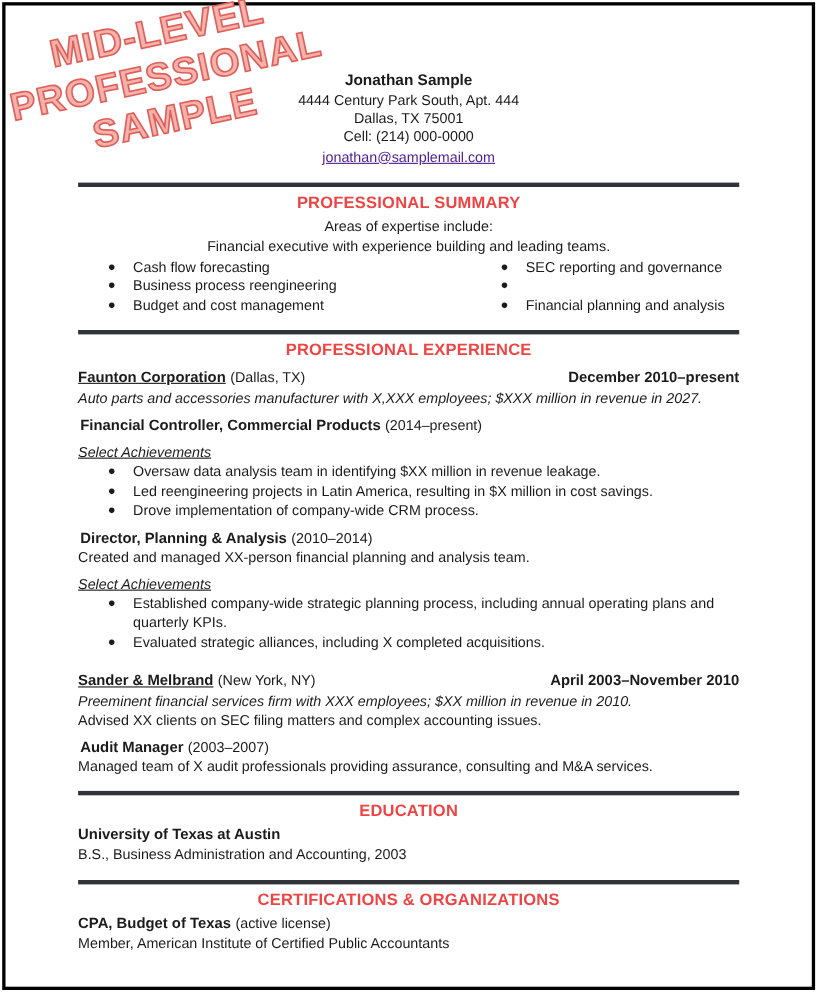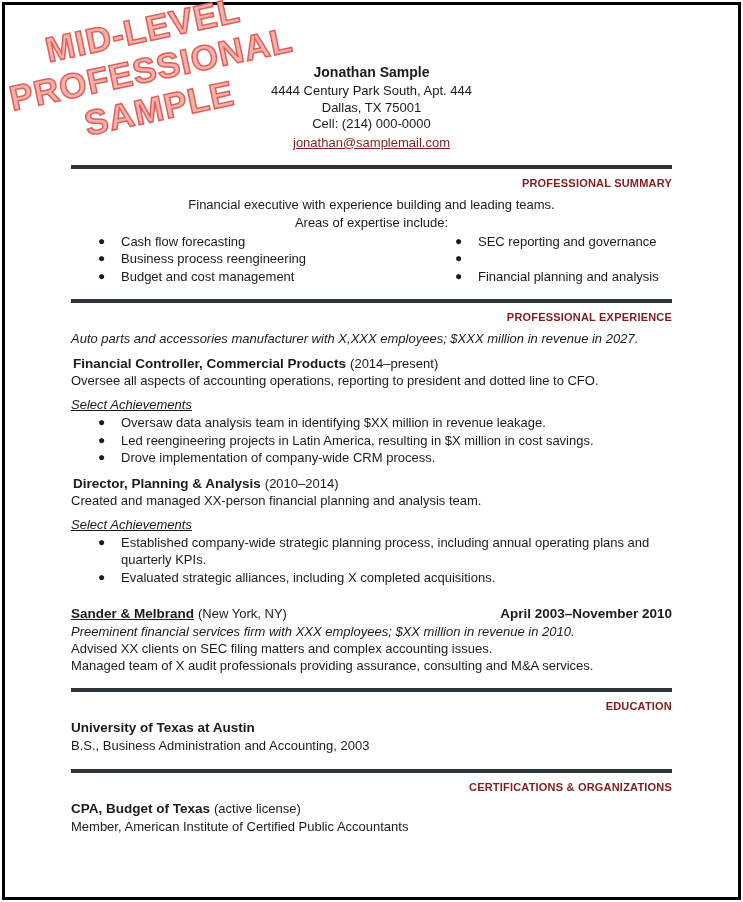--- a/index.html
+++ b/index.html
@@ -20,27 +20,27 @@
     transform:rotate(-12deg);transform-origin:center;
     text-align:center;z-index:1;pointer-events:none;
     font-weight:700;font-size:35px;line-height:40px;letter-spacing:1px;
     color:#f5b2ac;-webkit-text-stroke:1.5px #de6059;
   }
 
   
   .hdr{text-align:center;position:relative;z-index:2;}
   .hdr .name{font-size:14px;font-weight:700;line-height:18px;margin-bottom:2px;}
   .hdr .line{font-size:13px;line-height:16.5px;}
-  .hdr a{color:#7f1d1d;text-decoration:underline;font-size:13px;line-height:17px;display:inline-block;margin-top:1px;}
+  .hdr a{color:#4c1d95;text-decoration:underline;font-size:13px;line-height:17px;display:inline-block;margin-top:1px;}
 
   
   .rule{height:4px;background:#303338;margin-top:14px;}
   h2{
-    margin:5px 0 3px 0;text-align:right;font-size:11px;line-height:19px;
-    color:#7f1d1d;letter-spacing:0.2px;font-weight:700;
+    margin:5px 0 3px 0;text-align:center;font-size:15px;line-height:19px;
+    color:#ef4444;letter-spacing:0.2px;font-weight:700;
   }
   .centered{text-align:center;font-size:13px;line-height:18px;margin:0;}
 
   
   .two-col{display:flex;margin-top:1px;}
   .col-left{width:357px;flex:0 0 357px;}
   .col-right{flex:1;}
   ul.blist{list-style:none;margin:0;padding:0;}
   ul.blist li{display:flex;font-size:13px;line-height:17.5px;}
   ul.blist .b{flex:0 0 23px;margin-left:27px;font-size:12px;}
@@ -80,22 +80,22 @@
     <div class="hdr">
       <div class="name">Jonathan Sample</div>
       <div class="line">4444 Century Park South, Apt. 444</div>
       <div class="line">Dallas, TX 75001</div>
       <div class="line">Cell: (214) 000-0000</div>
       <a href="#">jonathan@samplemail.com</a>
     </div>
 
     <div class="rule"></div>
     <h2>PROFESSIONAL SUMMARY</h2>
+    <p class="centered">Areas of expertise include:</p>
     <p class="centered">Financial executive with experience building and leading teams.</p>
-    <p class="centered">Areas of expertise include:</p>
     <div class="two-col">
       <div class="col-left">
         <ul class="blist">
           <li>
               <span class="b">●</span>
               <span class="t">Cash flow forecasting</span>
             </li>
           <li>
               <span class="b">●</span>
               <span class="t">Business process reengineering</span>
@@ -119,26 +119,31 @@
               <span class="b">●</span>
               <span class="t">Financial planning and analysis</span>
             </li>
         </ul>
       </div>
     </div>
 
     <div class="rule"></div>
     <h2>PROFESSIONAL EXPERIENCE</h2>
 
+    <div class="co-head">
+      <span>
+        <span class="co-name">Faunton Corporation</span><span class="co-loc">(Dallas, TX)</span>
+      </span>
+      <span class="co-dates">December 2010–present</span>
+    </div>
     <p class="co-desc">Auto parts and accessories manufacturer with X,XXX employees; $XXX million in revenue in 2027.</p>
 
     <p class="role-head">
       <span class="role-title">Financial Controller, Commercial Products</span><span class="role-dates">(2014–present)</span>
     </p>
-    <p class="role-sum">Oversee all aspects of accounting operations, reporting to president and dotted line to CFO.</p>
     <p class="ach-label">Select Achievements</p>
     <ul class="blist">
       <li>
           <span class="b">●</span>
           <span class="t">Oversaw data analysis team in identifying $XX million in revenue leakage.</span>
         </li>
       <li>
           <span class="b">●</span>
           <span class="t">Led reengineering projects in Latin America, resulting in $X million in cost savings.</span>
         </li>
@@ -169,20 +174,23 @@
     <div class="co-head">
       <span>
         <span class="co-name">Sander &amp; Melbrand</span><span class="co-loc">(New York, NY)</span>
       </span>
       <span class="co-dates">April 2003–November 2010</span>
     </div>
     <p class="co-desc">Preeminent financial services firm with XXX employees; $XX million in revenue in 2010.</p>
 
     <p class="role-sum">Advised XX clients on SEC filing matters and complex accounting issues.</p>
 
+    <p class="role-head">
+      <span class="role-title">Audit Manager</span><span class="role-dates">(2003–2007)</span>
+    </p>
     <p class="role-sum">Managed team of X audit professionals providing assurance, consulting and M&amp;A services.</p>
 
     <div class="rule"></div>
     <h2>EDUCATION</h2>
     <p class="bold-line">University of Texas at Austin</p>
     <p class="plain-line">B.S., Business Administration and Accounting, 2003</p>
 
     <div class="rule"></div>
     <h2>CERTIFICATIONS &amp; ORGANIZATIONS</h2>
     <p class="bold-line">

